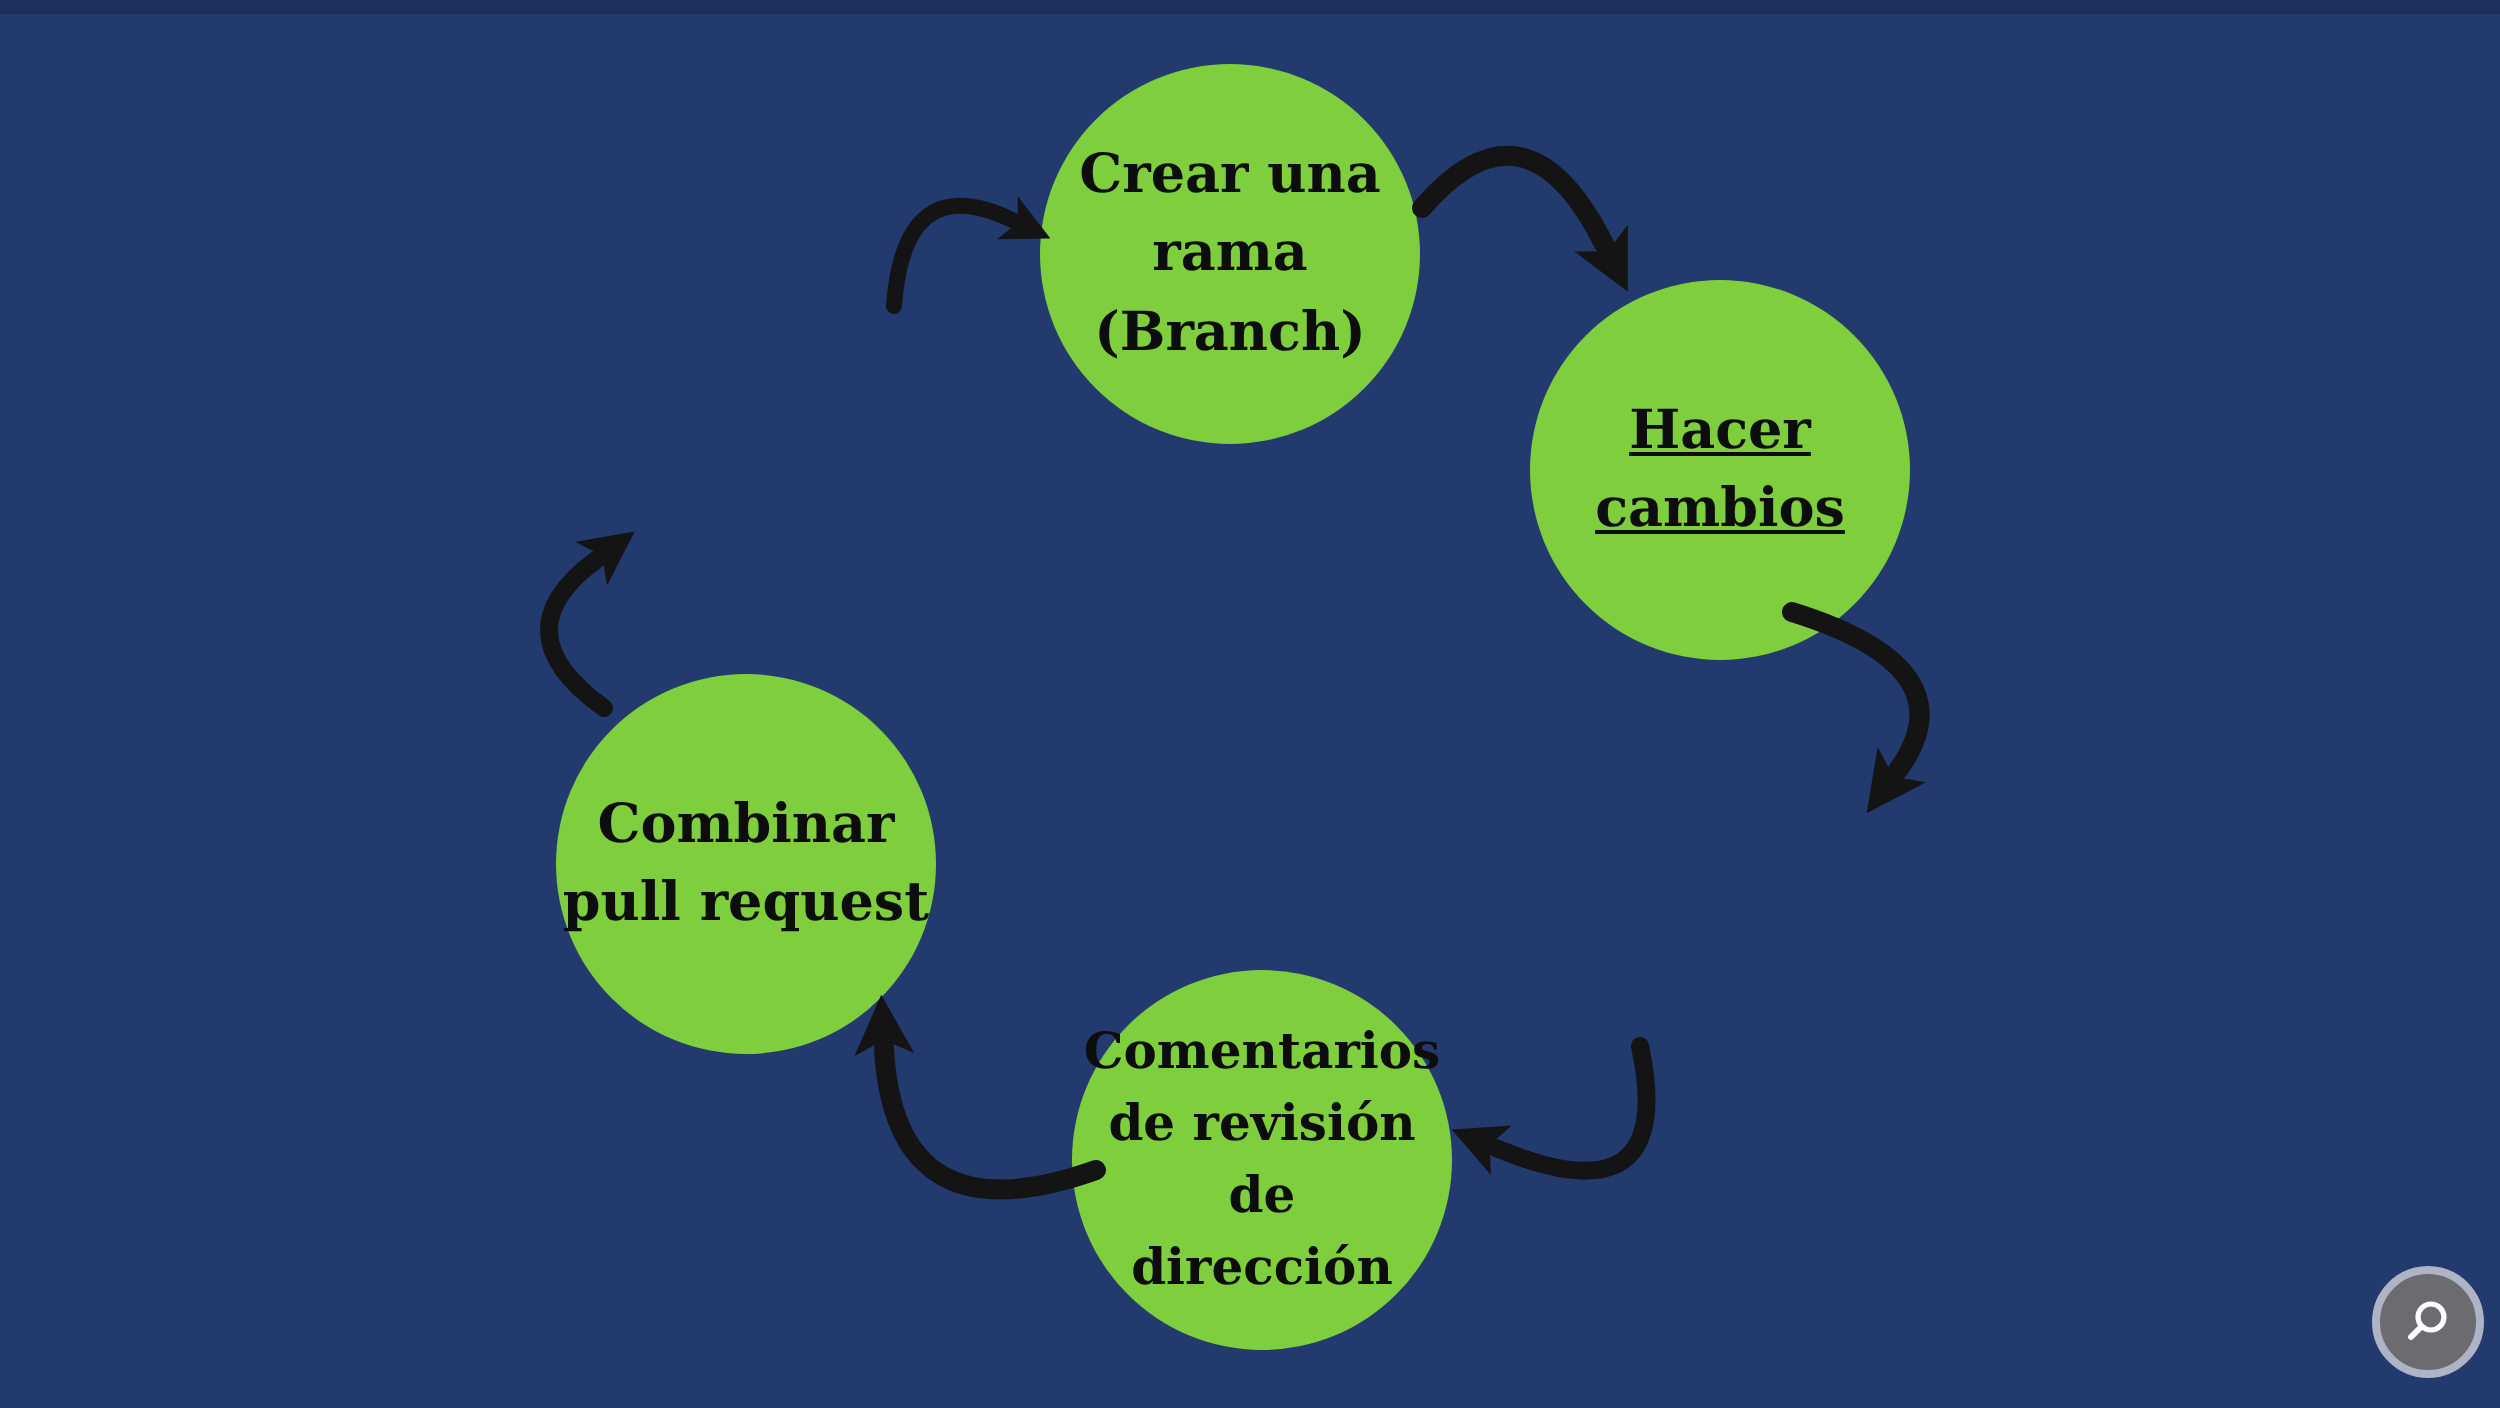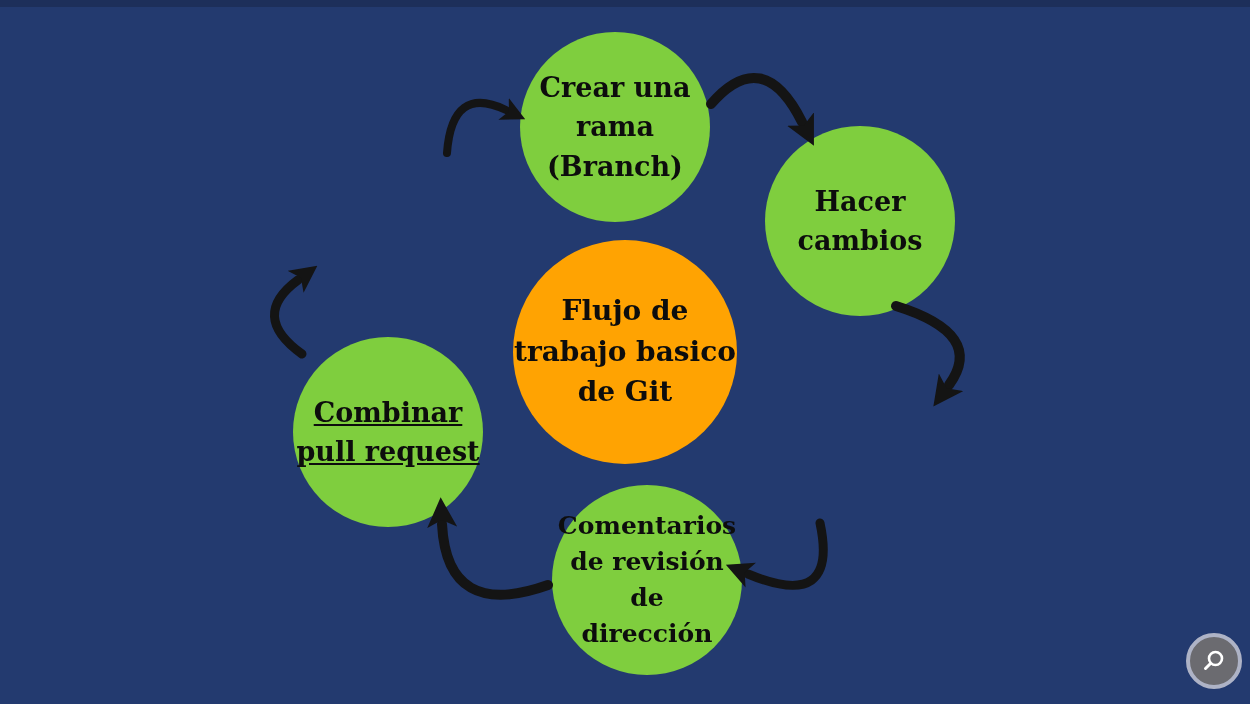--- a/index.html
+++ b/index.html
@@ -38,24 +38,24 @@
     font-size: 27px;
     line-height: 1.45;
   }
   .node-center {
     width: 224px; height: 224px;
     background: #FFA302;
     font-size: 28px;
     line-height: 1.45;
   }
   .pos-crear-rama        { left: 520px; top:  32px; }
-  .pos-hacer-cambios     { left: 765px; top: 126px; }
+  .pos-hacer-cambios     { left: 765px; top: 140px; text-decoration: underline; }
   .pos-crear-pull        { left: 765px; top: 351px; }
-  .pos-comentarios       { left: 536px; top: 485px; font-size: 25px; margin-left: 16px; }
-  .pos-combinar          { left: 293px; top: 337px; text-decoration: underline; }
+  .pos-comentarios       { left: 536px; top: 485px; font-size: 25px; }
+  .pos-combinar          { left: 278px; top: 337px; }
   .pos-eliminar          { left: 276px; top: 111px; }
   .pos-center            { left: 513px; top: 240px; }
   .arrows-layer {
     position: absolute;
     left: 0; top: 0;
     width: 1250px; height: 704px;
     pointer-events: none;
   }
   .zoom-btn {
     position: absolute;
@@ -72,25 +72,20 @@
   }
   .zoom-btn svg { display: block; }
 </style>
 </head>
 <body>
 
 <div class="stage">
 
   <div class="top-strip"></div>
 
-  <div class="node node-center pos-center">
-    <span>Flujo de
-trabajo basico
-de Git</span>
-  </div>
 
   <div class="node node-green pos-crear-rama">
     <span>Crear una
 rama
 (Branch)</span>
   </div>
   <div class="node node-green pos-hacer-cambios">
     <span>Hacer
 cambios</span>
   </div>

